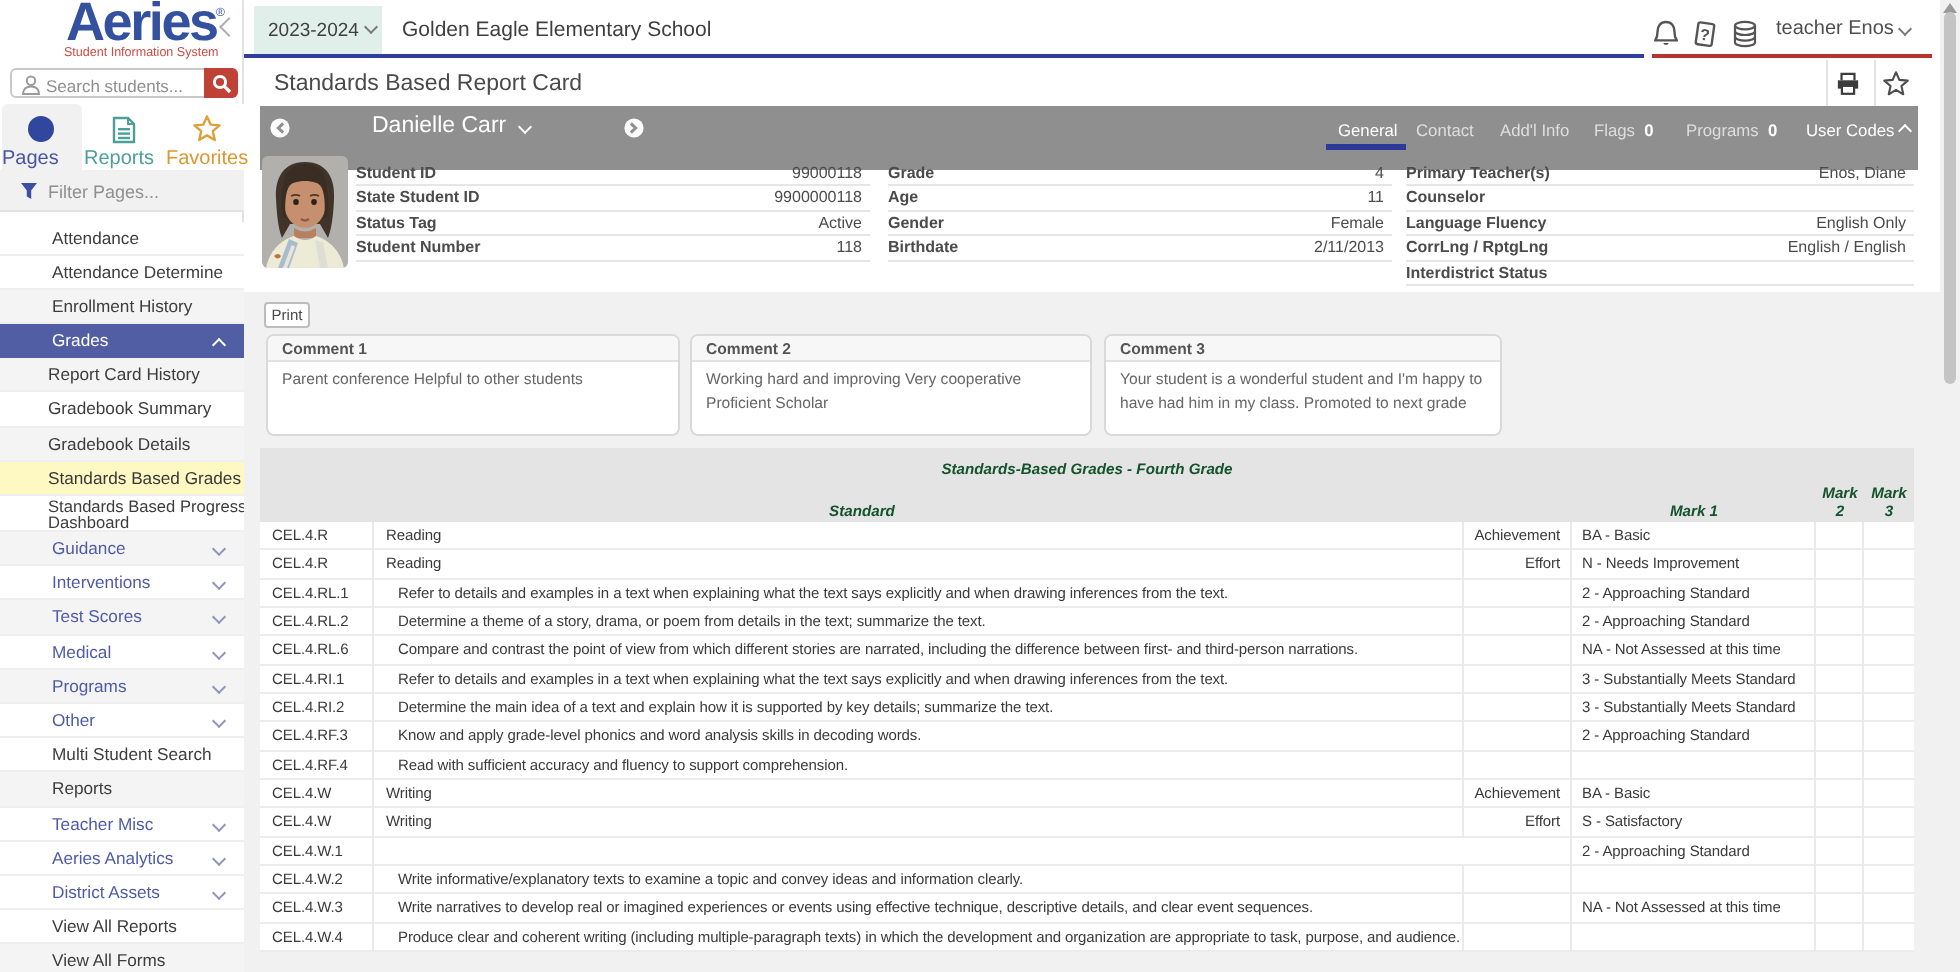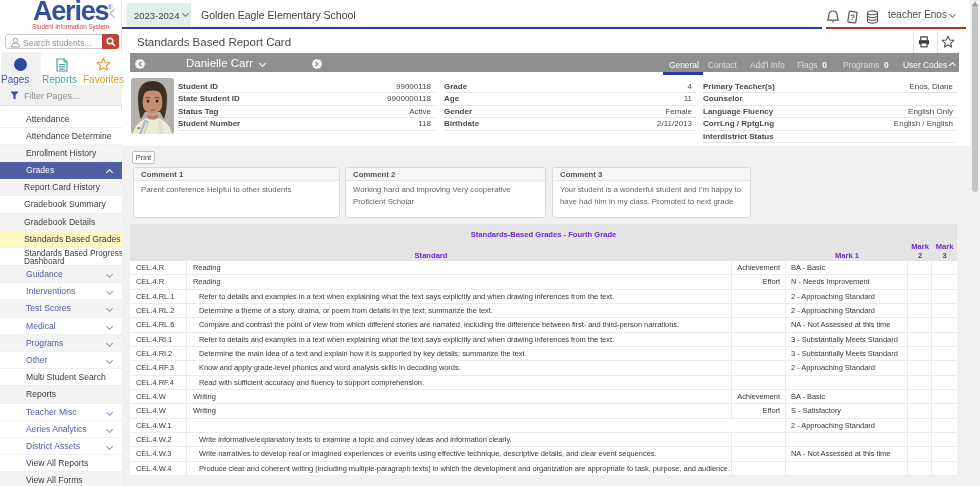--- a/index.html
+++ b/index.html
@@ -44,42 +44,42 @@
 #redline { left:826px; top:27px; width:140px; height:2px; background:#b5342c; }
 #username { left:888px; top:9px; font-size:10px; color:#4f4f4f; }
 
 
 #pagehead { left:122px; top:30px; width:848px; height:23px; background:#fff; }
 #pagetitle { left:137px; top:36px; font-size:11.5px; color:#4a4a4a; }
 .vsep { top:30px; width:1px; height:23px; background:#e3e3e3; }
 
 
 #panel { left:122px; top:53px; width:848px; height:93px; background:#fff; }
-#band { left:130px; top:53px; width:829px; height:19px; background:#8f8f8f; }
+#band { left:130px; top:53px; width:829px; height:32px; background:#8f8f8f; }
 #bandname { left:56px; top:4px; font-size:11.5px; color:#fff; }
 .bandtab { position:absolute; top:7px; font-size:8.4px; color:#dfdfdf; }
 #genline { left:663px; top:72px; width:40px; height:3px; background:#2b3a97; }
 #photo { left:131px; top:78px; width:43px; height:56px; border-radius:3px; overflow:hidden; }
 .inforow { position:relative; height:12.4px; line-height:12.4px; border-bottom:1px solid #e6e6e6; font-size:8px; color:#4b4b4b; }
 .inforow .lbl { position:absolute; left:0; font-weight:bold; color:#4b4b4b; }
 .inforow .val { position:absolute; right:4px; color:#4b4b4b; }
 #col1 { left:178px; top:81px; width:257px; }
 #col2 { left:444px; top:81px; width:252px; }
 #col3 { left:703px; top:81px; width:254px; }
 
 
 #greysec { left:122px; top:146px; width:848px; height:340px; background:#f1f1f1; }
 #printbtn { left:132px; top:151px; width:23px; height:13px; background:#fff; border:1px solid #bdbdbd; border-radius:2px; font-size:7.5px; color:#4a4a4a; text-align:center; line-height:11px; }
 .cbox { position:absolute; top:167px; height:51px; background:#fff; border:1px solid #d9d9d9; border-radius:4px; overflow:hidden; }
 .cbox .chead { height:13px; background:#f7f7f7; border-bottom:1px solid #e2e2e2; font-size:7.8px; font-weight:bold; color:#555; line-height:13px; padding-left:7px; }
 .cbox .cbody { padding:2.5px 7px; font-size:7.8px; color:#666; line-height:12.3px; }
 
 
 #grid { left:130px; top:224px; width:827px; background:#fff; }
-#gridhead { position:relative; height:37px; background:#e4e4e4; font-weight:bold; color:#6d28d9; }
+#gridhead { position:relative; height:37px; background:#e4e4e4; font-weight:bold; color:#14532d;font-style:italic; }
 #gridhead .t1 { position:absolute; top:6px; left:0; width:827px; text-align:center; font-size:7.6px; }
 .grow { position:relative; height:14.35px; border-bottom:1px solid #ececec; font-size:7.5px; letter-spacing:-0.05px; color:#3a3a3a; }
 .grow > div { position:absolute; top:0; height:14.35px; line-height:13.5px; white-space:nowrap; overflow:hidden; }
 .c-code { left:0; width:57px; padding-left:6px; border-right:1px solid #eaeaea; }
 .c-desc { left:57px; width:545px; padding-left:6px; border-right:1px solid #eaeaea; }
 .c-desc.ind { padding-left:12px; }
 .c-ach { left:602px; width:54px; text-align:right; padding-right:5px; border-right:1px solid #eaeaea; }
 .c-m1 { left:656px; width:122px; padding-left:5px; border-right:1px solid #eaeaea; }
 .c-m2 { left:778px; width:24px; border-right:1px solid #eaeaea; }
 .c-m3 { left:802px; width:25px; }

